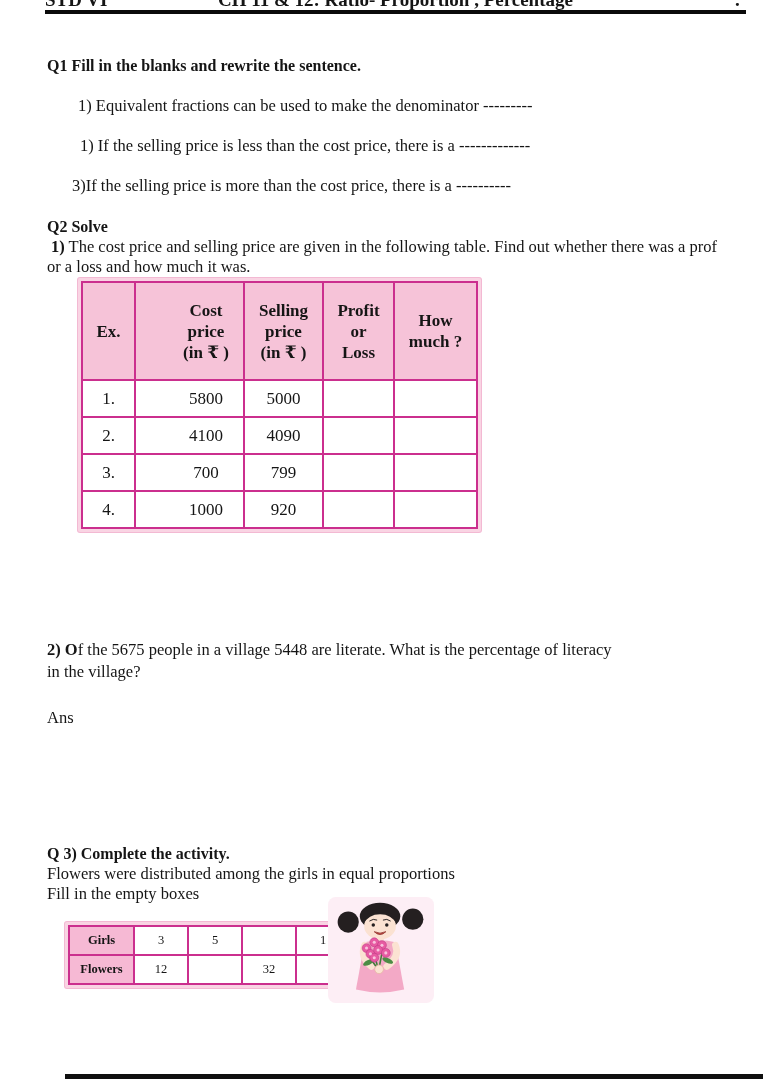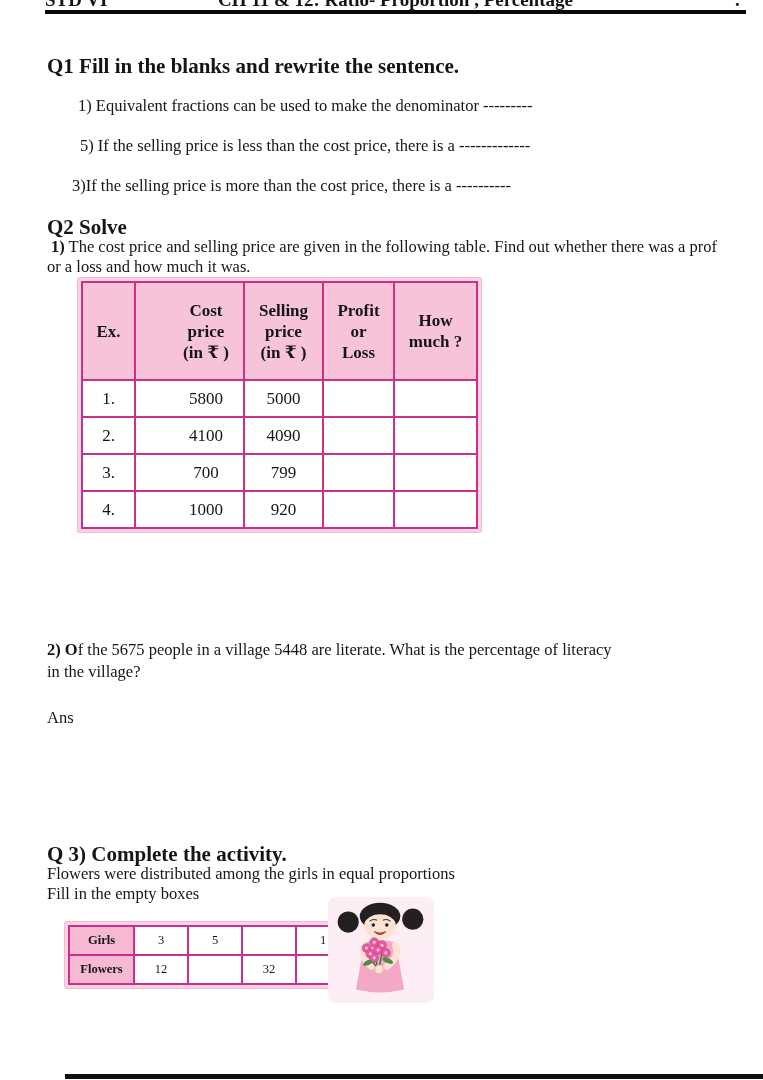--- a/index.html
+++ b/index.html
@@ -6,21 +6,21 @@
   .page{
     position:relative;width:763px;height:1080px;margin:0 auto;
     background:#ffffff;overflow:hidden;
     font-family:"Liberation Serif","DejaVu Serif",serif;
     color:#151515;
   }
   .abs{position:absolute;}
   .b{font-weight:bold;}
   .nowrap{white-space:nowrap;}
   .txt{font-size:16.5px;line-height:20px;}
-  .hd{font-size:21px;font-weight:bold;line-height:20px;text-align:center;}
+  .hd{font-size:16px;font-weight:bold;line-height:20px;text-align:center;}
 
   
   .header-text{top:-11px;font-size:19px;font-weight:bold;line-height:22px;white-space:nowrap;}
   .hline{top:10px;left:45px;width:701px;height:4px;background:#0a0a0a;}
   .bottomline{top:1074px;left:65px;width:698px;height:5px;background:#0f0f0f;}
 
   
   .twrap{background:#f9d4e3;padding:3px;border-radius:2px;box-shadow:0 0 0 1px #f3b9d3;}
   table{border-collapse:collapse;}
   td,th{border:2.5px solid #cb2f8e;text-align:center;vertical-align:middle;}
@@ -42,21 +42,21 @@
 
 <div class="page">
 
   <div class="abs header-text" style="left:45px;">STD VI</div>
   <div class="abs header-text" style="left:218px;">CH 11 &amp; 12: Ratio- Proportion , Percentage</div>
   <div class="abs header-text" style="left:735px;">.</div>
   <div class="abs hline"></div>
 
   <div class="abs hd" style="left:47px;top:56px;">Q1 Fill in the blanks and rewrite the sentence.</div>
   <div class="abs txt nowrap" style="left:78px;top:96px;">1)  Equivalent fractions can be used to make the denominator ---------</div>
-  <div class="abs txt nowrap" style="left:80px;top:136px;">5)  If the selling price is less than the cost price, there is a -------------</div>
+  <div class="abs txt nowrap" style="left:80px;top:136px;">1)  If the selling price is less than the cost price, there is a -------------</div>
   <div class="abs txt nowrap" style="left:72px;top:176px;">3)If the selling price is more than the cost price, there is a ----------</div>
 
   <div class="abs hd" style="left:47px;top:217px;">Q2 Solve</div>
   <div class="abs txt nowrap" style="left:51px;top:237px;"><span class="b">1)</span><span> The cost price and selling price are given in the following table. Find out whether there was a prof</span></div>
   <div class="abs txt nowrap" style="left:47px;top:257px;">or a loss and how much it was.</div>
 
   <div class="abs twrap" style="left:78px;top:278px;">
     <table class="t1">
       <thead>
         <tr>

